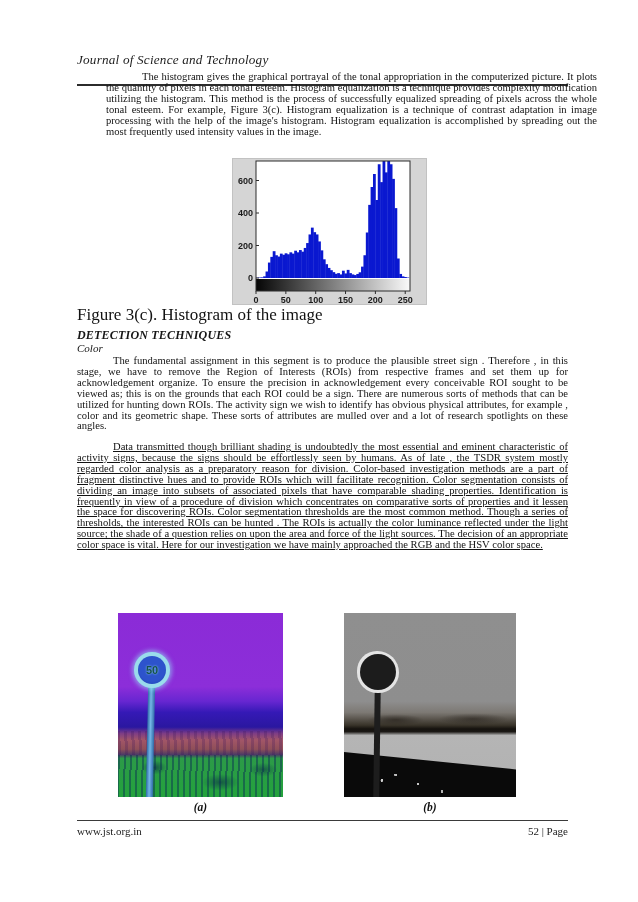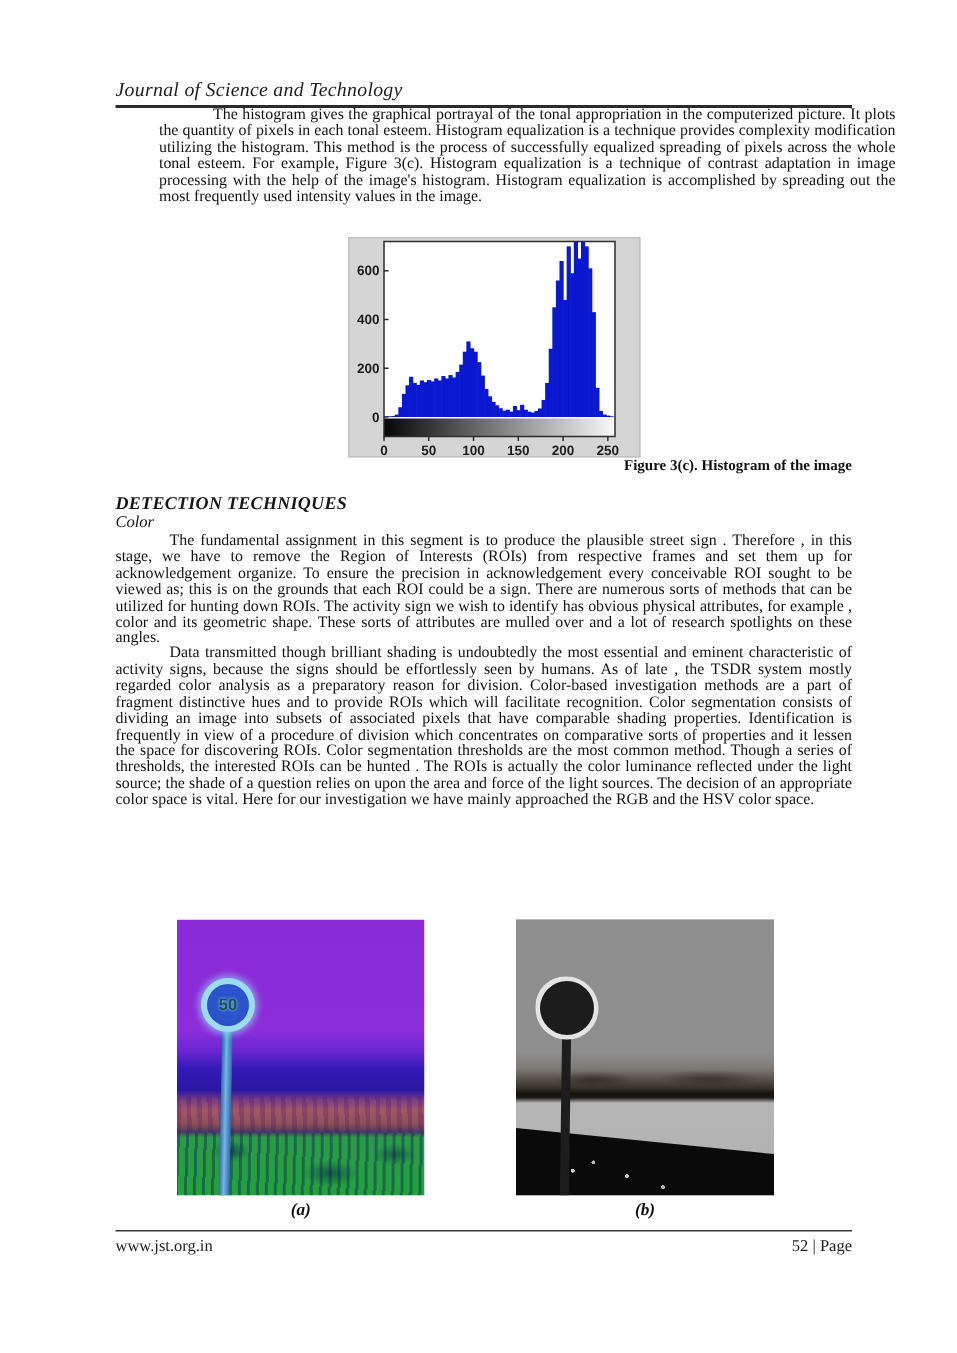--- a/index.html
+++ b/index.html
@@ -1,34 +1,34 @@
 <!DOCTYPE html>
 <html><head>
 <meta charset="utf-8">
 <style>
   html,body{margin:0;padding:0;background:#ffffff;}
   .page{position:relative;width:638px;height:902px;background:#ffffff;
         font-family:"Liberation Serif", serif;color:#161616;overflow:hidden;}
 
   .journal-header{position:absolute;left:77px;top:52px;width:491px;
         font-style:italic;font-size:13.2px;letter-spacing:.2px;
-        border-bottom:2px solid #2b2b2b;padding-bottom:2px;color:#1d1d1d;}
+        border-bottom:2px solid #2b2b2b;padding-bottom:16px;color:#1d1d1d;}
 
   .para{position:absolute;left:77px;width:491px;font-size:10.6px;line-height:10.9px;
         text-align:justify;text-indent:36px;color:#121212;}
   .p1{top:72px;margin-left:29px;}
   .p2{top:356px;}
-  .p3{top:431px;}
+  .p3{top:442px;text-decoration:underline;}
 
   .hist-fig{position:absolute;left:232px;top:158px;width:195px;height:147px;
         background:#d5d5d5;border:1px solid #c2c2c2;box-sizing:border-box;}
   .hist-fig svg{display:block;}
 
-  .caption{position:absolute;left:77px;top:305px;width:491px;text-align:right;
-        font-size:10px;color:#121212;font-weight:bold;}
+  .caption{position:absolute;left:77px;top:305px;width:491px;text-align:left;
+        font-size:17px;color:#121212;}
 
   .h-detect{position:absolute;left:77px;top:328px;font-weight:700;font-style:italic;
         font-size:12px;letter-spacing:.2px;}
   .h-color{position:absolute;left:77px;top:342px;font-weight:400;font-style:italic;
         font-size:11px;}
 
   .img-a{position:absolute;left:118px;top:613px;width:165px;height:184px;overflow:hidden;}
   .a-bg{position:absolute;inset:0;background:linear-gradient(180deg,
         #8b2bd7 0%, #8c2ed9 40%, #6726d1 48%, #3519b6 54%, #2a17a0 62%,
         #7e3d85 65.5%, #a25668 69%, #8f4f58 74%, #4c3a66 77%,

